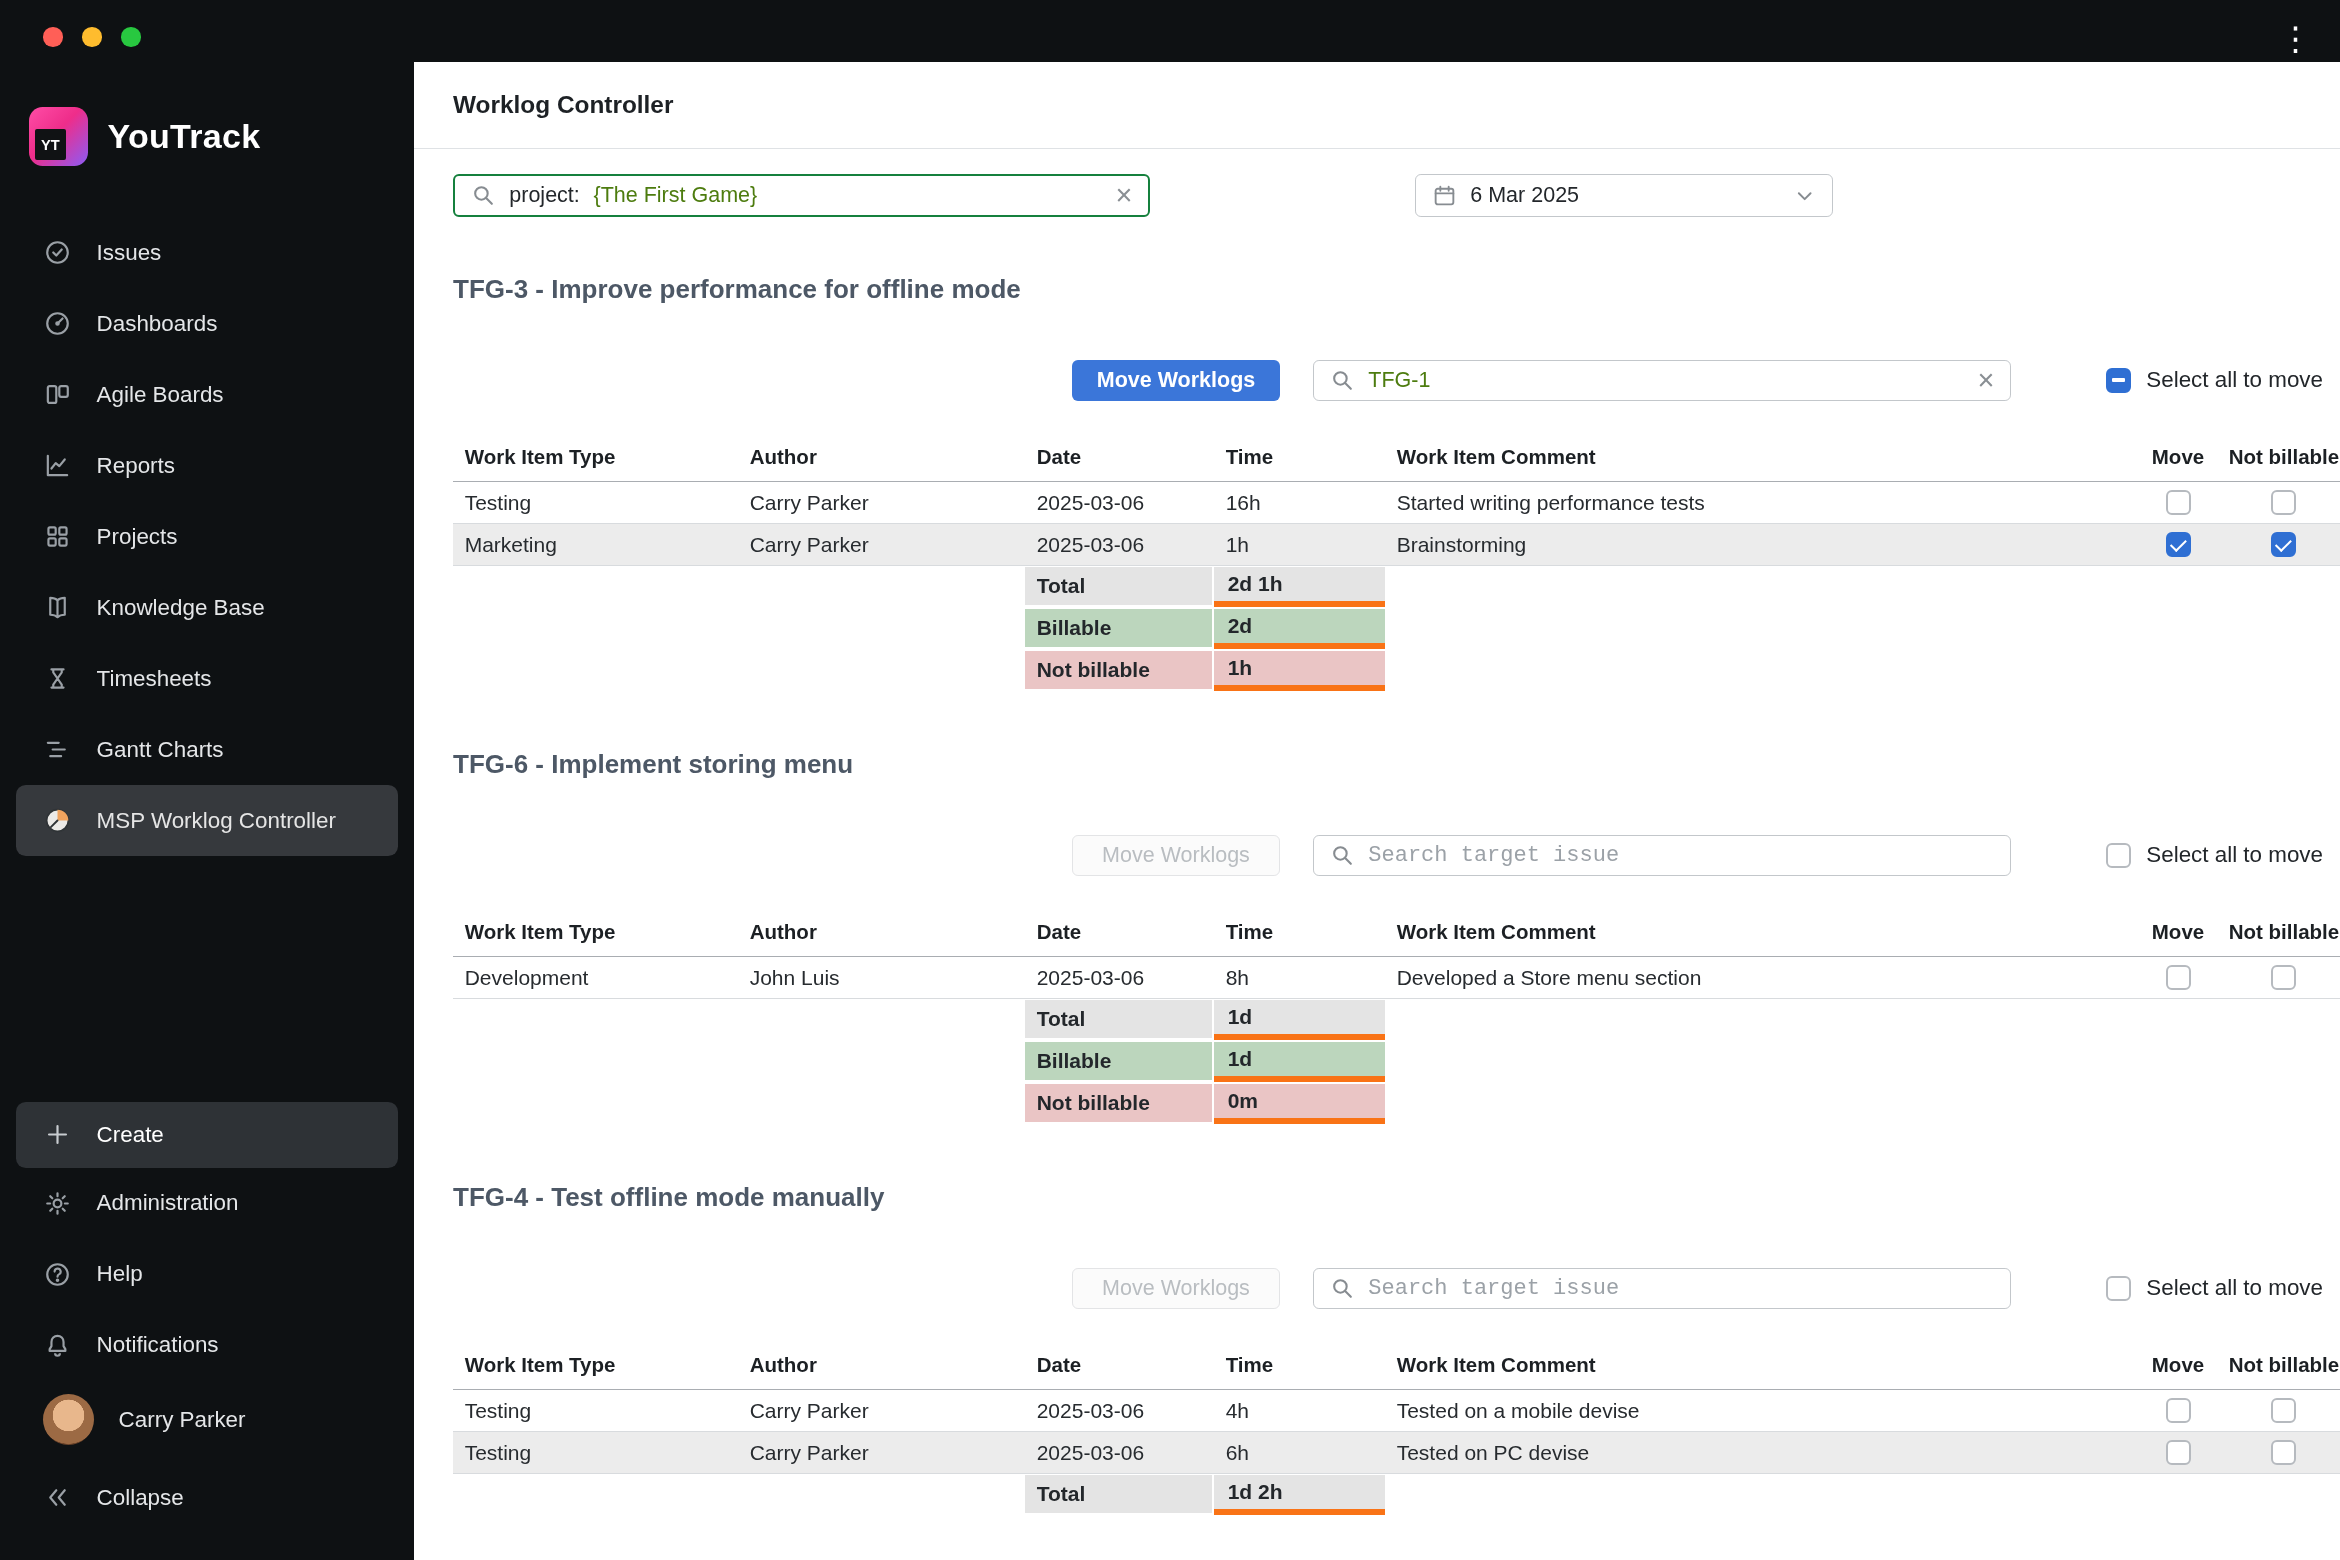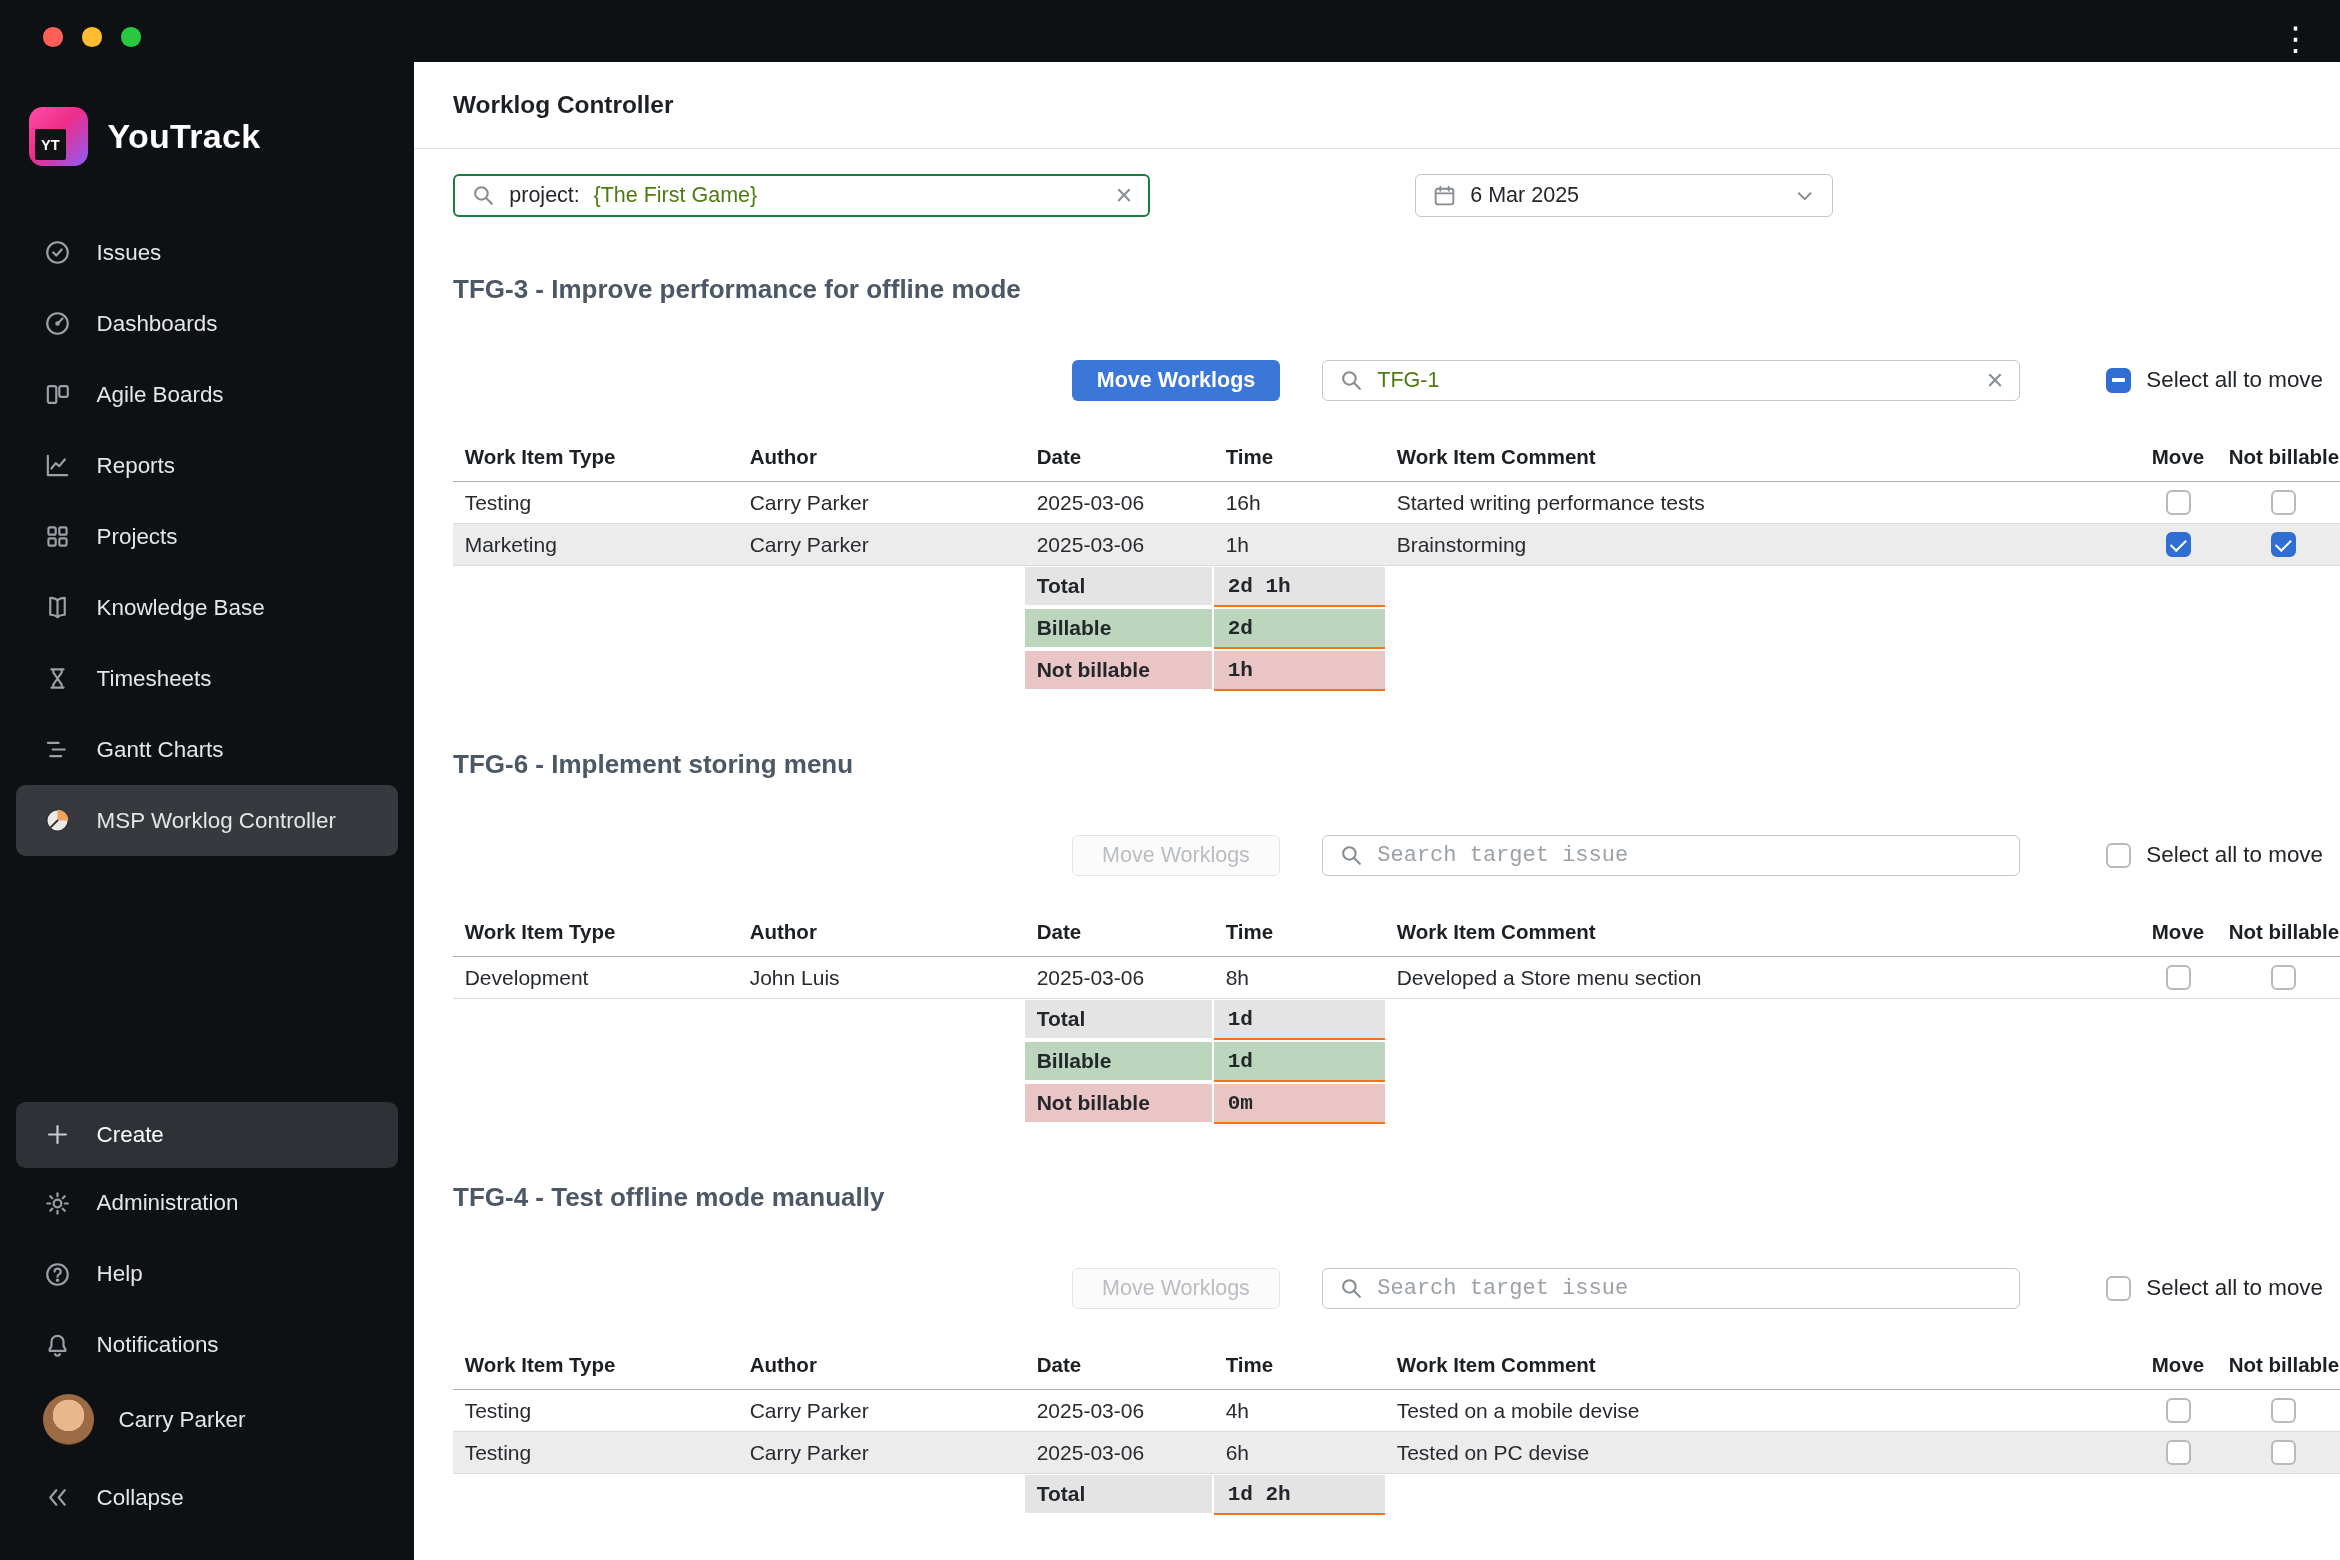--- a/index.html
+++ b/index.html
@@ -44,21 +44,21 @@
   .clear-x { margin-left:auto; color:#8a8f94; font-size:29px; line-height:1; cursor:pointer; }
   .date-picker { margin-left:265px; width:418px; height:43px; border:1px solid #c3c7cb; border-radius:5.9px; display:flex; align-items:center; gap:13.7px; padding:0 15.6px; font-size:21.5px; color:#23272b; }
   .date-picker .chev { margin-left:auto; }
 
   .section-title { margin:57px 0 0 39px; font-size:26px; font-weight:bold; color:#4d5866; }
 
   .controls { display:flex; align-items:center; margin-top:53px; padding:0 25px 0 39px; height:44px; }
   .move-btn { margin-left:619px; width:208px; height:41px; border-radius:5.9px; border:none; font-size:21.5px; font-weight:600; cursor:pointer; font-family:inherit; }
   .move-btn.primary { background:#3b76d9; color:#ffffff; }
   .move-btn.disabled { background:#fbfbfb; color:#b9bdc1; border:1px solid #e3e4e6; font-weight:400; }
-  .target-search { margin-left:42px; width:698px; height:41px; border:1px solid #c3c7cb; border-radius:5.9px; display:flex; align-items:center; gap:13.7px; padding:0 15.6px; font-size:21.5px; }
+  .target-search { margin-left:33px; width:698px; height:41px; border:1px solid #c3c7cb; border-radius:5.9px; display:flex; align-items:center; gap:13.7px; padding:0 15.6px; font-size:21.5px; }
   .target-search input { border:none; outline:none; flex:1; font-size:22px; font-family:Liberation Mono, monospace; color:#7f1d1d; background:transparent; }
   .target-search input::placeholder { color:#9ba1a7; }
   .select-all { margin-left:auto; display:flex; align-items:center; gap:15.6px; font-size:22.4px; color:#22262a; }
 
   
   .cb { width:25px; height:25px; border:2px solid #b6babf; border-radius:5.9px; background:#fff; position:relative; flex:none; cursor:pointer; display:inline-block; }
   .cb.checked { background:#2f6fd3; border-color:#2f6fd3; }
   .cb.checked::after { content:""; position:absolute; left:6.8px; top:2px; width:6.8px; height:12.7px; border:solid #fff; border-width:0 2.9px 2.9px 0; transform:rotate(45deg); }
   .cb.indeterminate { background:#2f6fd3; border-color:#2f6fd3; }
   .cb.indeterminate::after { content:""; position:absolute; left:3.9px; top:8.8px; width:13.7px; height:3.9px; background:#fff; border-radius:1px; }
@@ -69,21 +69,21 @@
   .thead { height:49px; border-bottom:1px solid #a9adb2; font-weight:bold; font-size:20.5px; color:#1c2024; }
   .thead .cell { padding-left:11.7px; line-height:1.05; }
   .thead .c-move { text-align:center; padding-left:0; }
   .drow { height:42px; border-bottom:1px solid #d8dbde; font-size:21px; color:#272b2f; }
   .drow .cell { padding-left:11.7px; white-space:nowrap; overflow:hidden; }
   .drow.hl { background:#ececec; }
   .cb-cell { display:flex; justify-content:center; padding-left:0 !important; }
 
   .srow { height:42px; font-size:21px; font-weight:bold; color:#23272b; }
   .srow .slabel { grid-column:3; height:40px; display:flex; align-items:center; padding-left:11.7px; border-right:2px solid #fff; border-bottom:2px solid #fff; }
-  .srow .svalue { grid-column:4; height:40px; display:flex; align-items:center; padding-left:13.7px; border-bottom:2px solid #f97316;font-family:Liberation Mono, monospace; }
+  .srow .svalue { grid-column:4; height:40px; display:flex; align-items:center; padding-left:13.7px; border-bottom:6px solid #f97316; }
   .bg-total { background:#e4e4e4; }
   .bg-billable { background:#bcd6bd; }
   .bg-notbill { background:#eac5c5; }
 
   .mag { flex:none; }
 </style>
 </head>
 <body>
 
 <div class="traffic">

